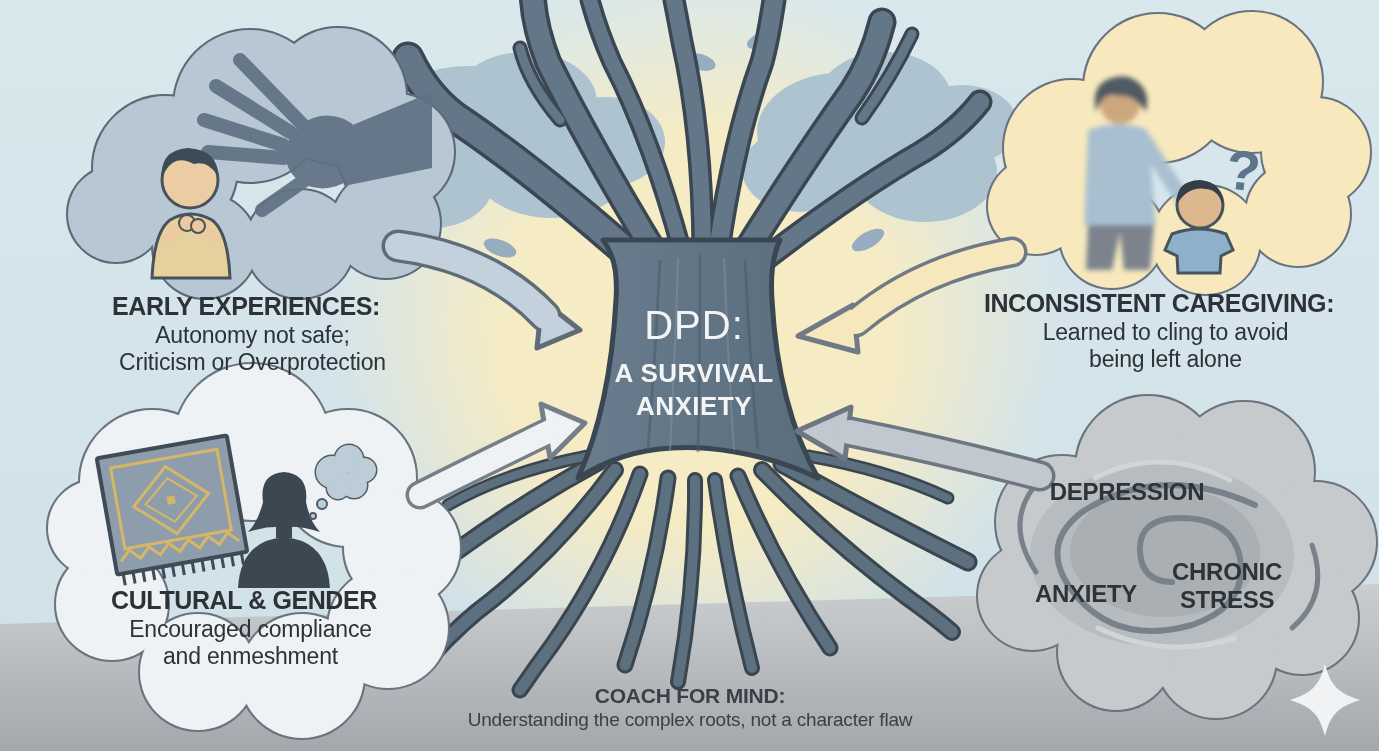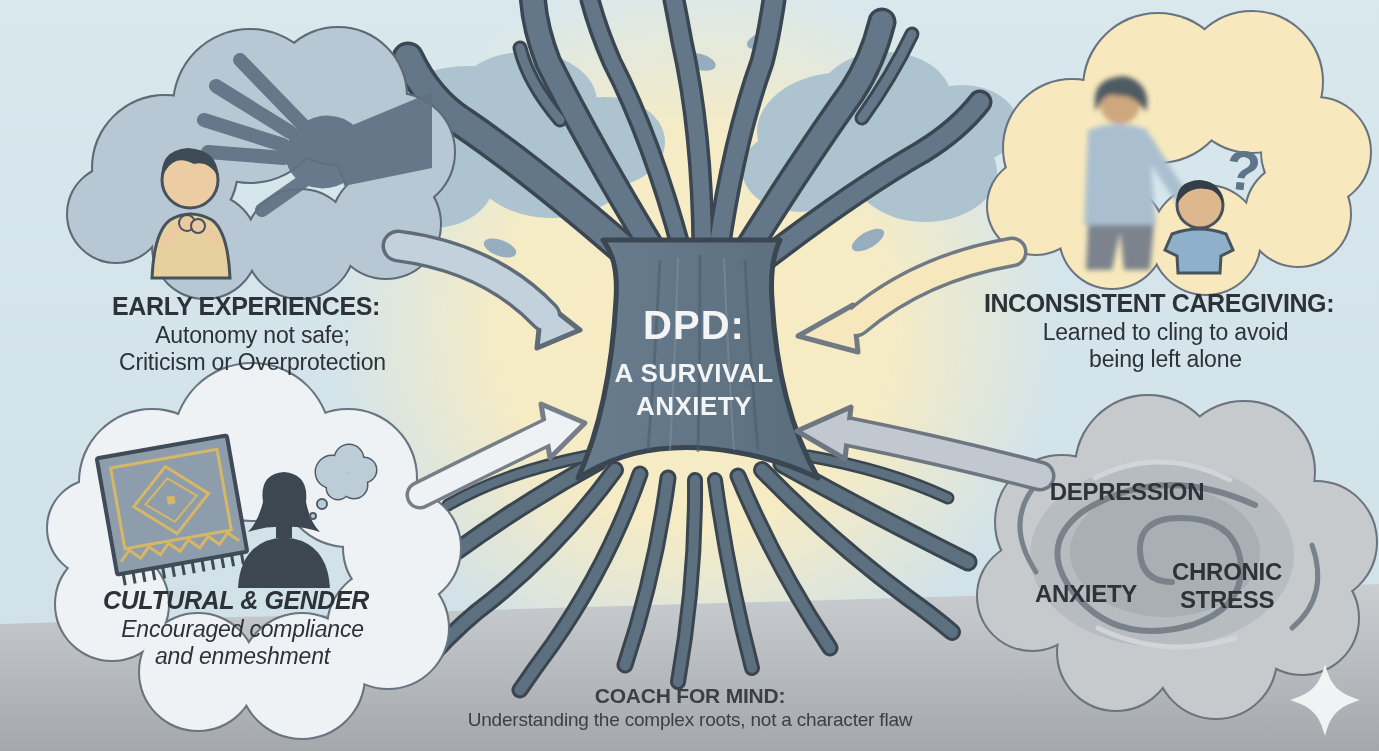--- a/index.html
+++ b/index.html
@@ -8,21 +8,21 @@
     font-family:"Liberation Sans","DejaVu Sans",sans-serif;
   }
   .stage svg{position:absolute;left:0;top:0;}
   .txt{
     position:absolute;transform:translateX(-50%);
     text-align:center;color:#2c3237;line-height:1.18;white-space:nowrap;
   }
   .h{font-weight:bold;letter-spacing:-0.4px;font-size:25px;margin-left:8px;}
   .p{font-size:23px;letter-spacing:-0.2px;margin-left:21px;}
   .trunk-text{color:#f2f4f6;}
-  .trunk-text .big{font-size:40px;font-weight:bold;letter-spacing:1px;margin-bottom:8px;}
+  .trunk-text .big{font-size:40px;font-weight:normal;letter-spacing:1px;margin-bottom:8px;}
   .trunk-text .mid{font-size:26px;font-weight:bold;letter-spacing:0.5px;line-height:1.25;}
   .storm-label{font-weight:bold;font-size:24px;letter-spacing:-0.3px;color:#2e3338;}
   .wrap2{white-space:normal;width:118px;line-height:1.15;}
   .qmark{
     position:absolute;transform:translateX(-50%) rotate(7deg);
     font-size:56px;font-weight:bold;color:#5d7588;
   }
   .footer-h{font-weight:bold;font-size:21px;letter-spacing:-0.2px;color:#3a4046;}
   .footer-s{font-size:19px;color:#3a4046;letter-spacing:-0.2px;}
 </style>
@@ -339,21 +339,21 @@
 </div>
 
 <div class="qmark" style="left:1243px;top:138px;">?</div>
 
 <div class="txt trunk-text" style="left:694px;top:302px;">
   <div class="big">DPD:</div>
   <div class="mid">A SURVIVAL</div>
   <div class="mid">ANXIETY</div>
 </div>
 
-<div class="txt" style="left:232px;top:586px;font-style:italic;">
+<div class="txt" style="left:240px;top:586px;">
   <div class="h">CULTURAL &amp; GENDER</div>
   <div class="p">Encouraged compliance</div>
   <div class="p">and enmeshment</div>
 </div>
 
 <div class="txt storm-label" style="left:1127px;top:478px;">DEPRESSION</div>
 <div class="txt storm-label" style="left:1086px;top:580px;">ANXIETY</div>
 <div class="txt storm-label wrap2" style="left:1227px;top:558px;">CHRONIC STRESS</div>
 
 <div class="txt" style="left:690px;top:684px;">

